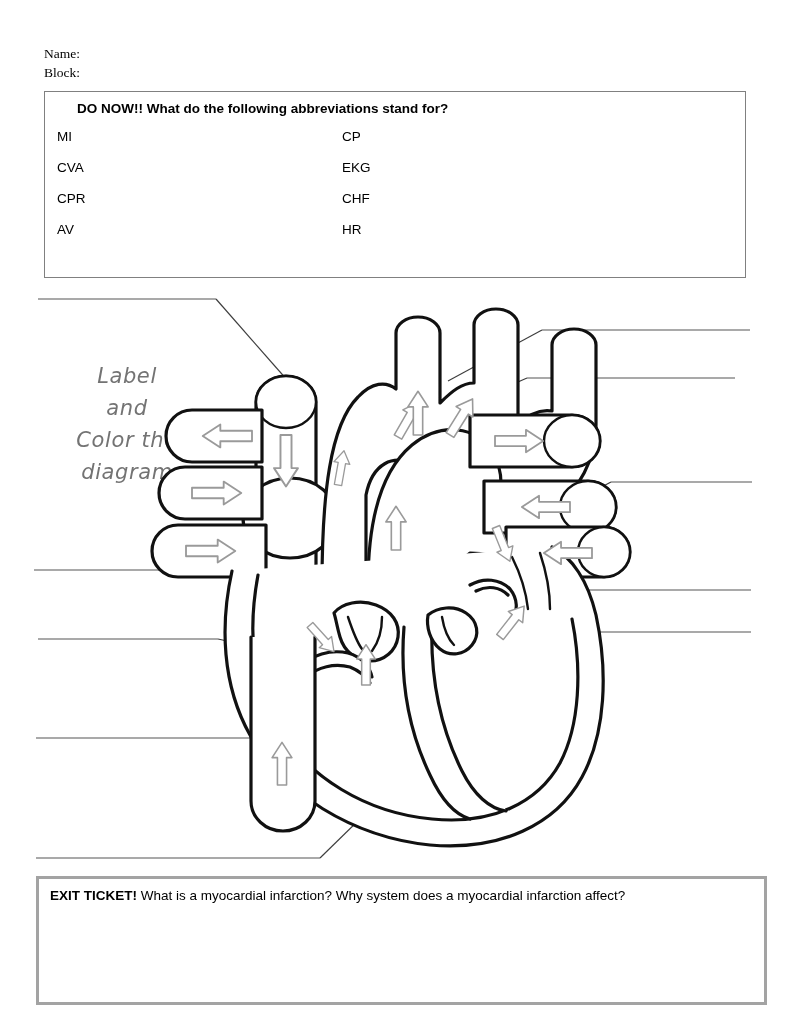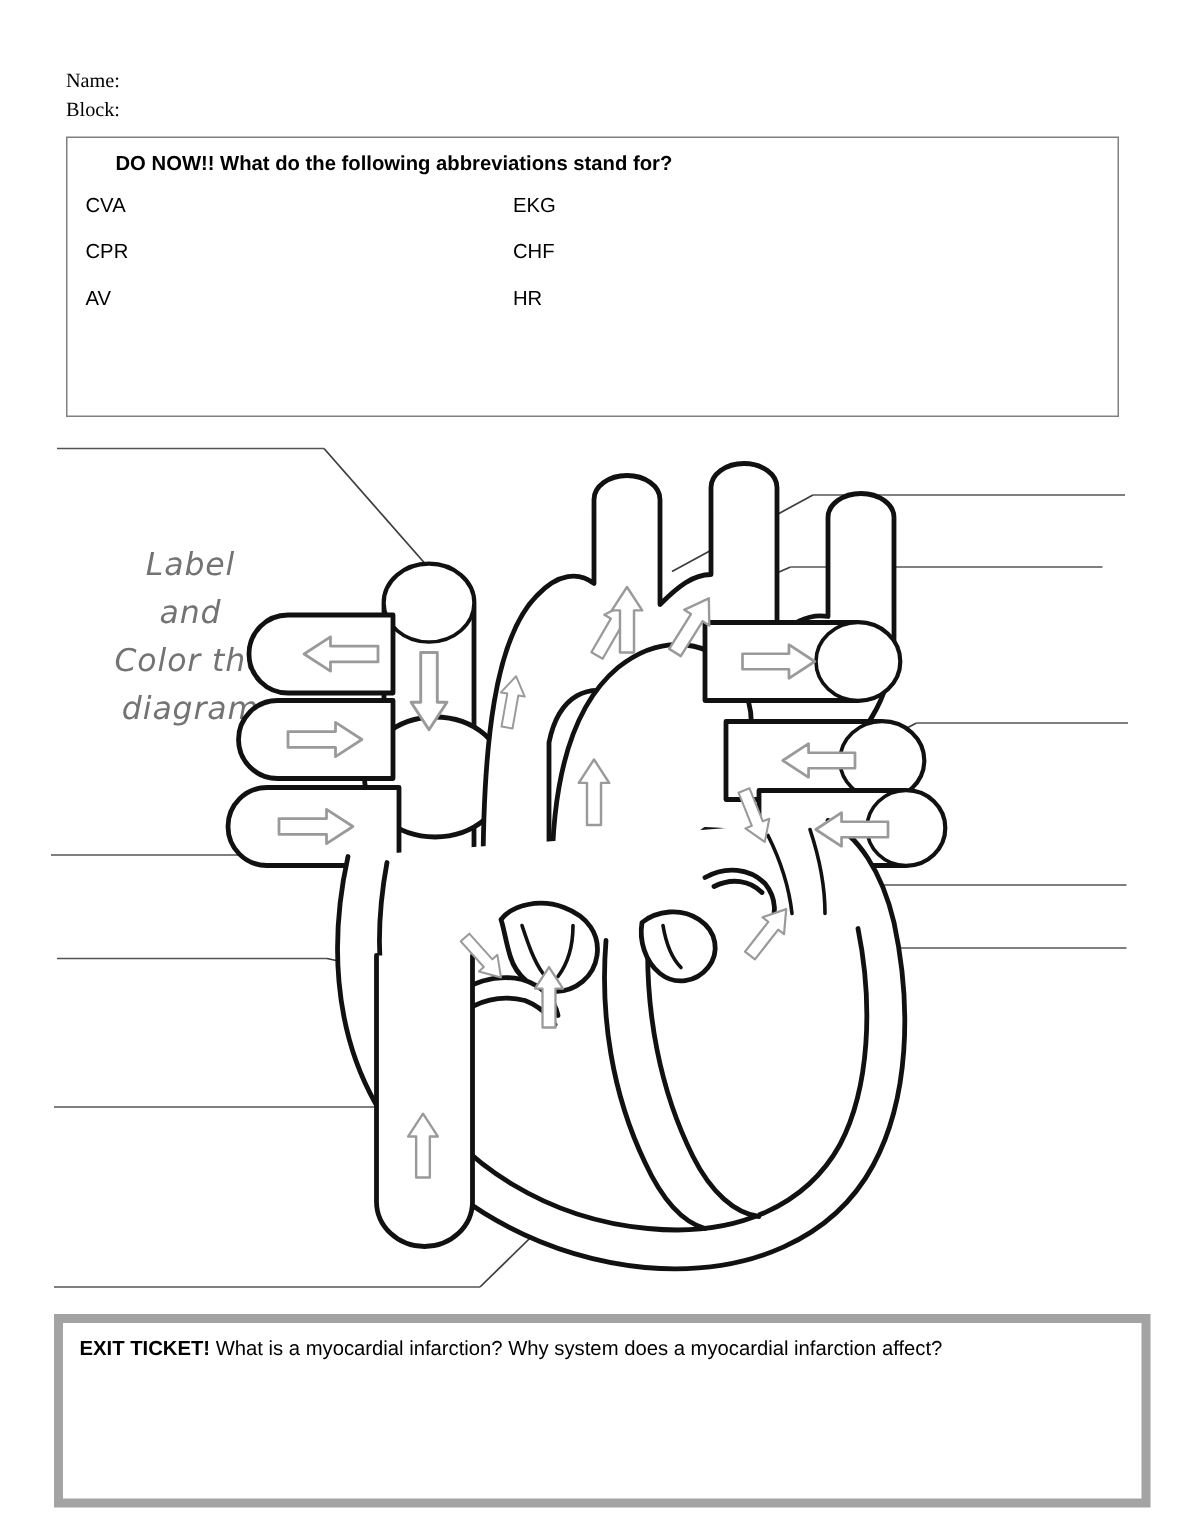--- a/index.html
+++ b/index.html
@@ -89,21 +89,21 @@
   }
   #heart-diagram svg { display: block; }
 
   
   #exit-ticket-box {
     position: absolute;
     left: 36px;
     top: 876px;
     width: 731px;
     height: 129px;
-    border: 6px solid #a3a3a3;
+    border: 3px solid #a3a3a3;
     box-sizing: border-box;
     background: #ffffff;
   }
   #exit-ticket-text {
     position: absolute;
     left: 11px;
     top: 8px;
     font-size: 13.5px;
     line-height: 18px;
     white-space: nowrap;
@@ -116,20 +116,24 @@
 <body>
 
 <div id="student-header">
   <div>Name:</div>
   <div>Block:</div>
 </div>
 
 <div id="do-now-box">
   <div id="do-now-title">DO NOW!! What do the following abbreviations stand for?</div>
   <div class="abbrev-grid">
+    <div class="abbrev-row">
+      <div class="abbrev-cell col-left">MI</div>
+      <div class="abbrev-cell col-right">CP</div>
+    </div>
     <div class="abbrev-row">
       <div class="abbrev-cell col-left">CVA</div>
       <div class="abbrev-cell col-right">EKG</div>
     </div>
     <div class="abbrev-row">
       <div class="abbrev-cell col-left">CPR</div>
       <div class="abbrev-cell col-right">CHF</div>
     </div>
     <div class="abbrev-row">
       <div class="abbrev-cell col-left">AV</div>

